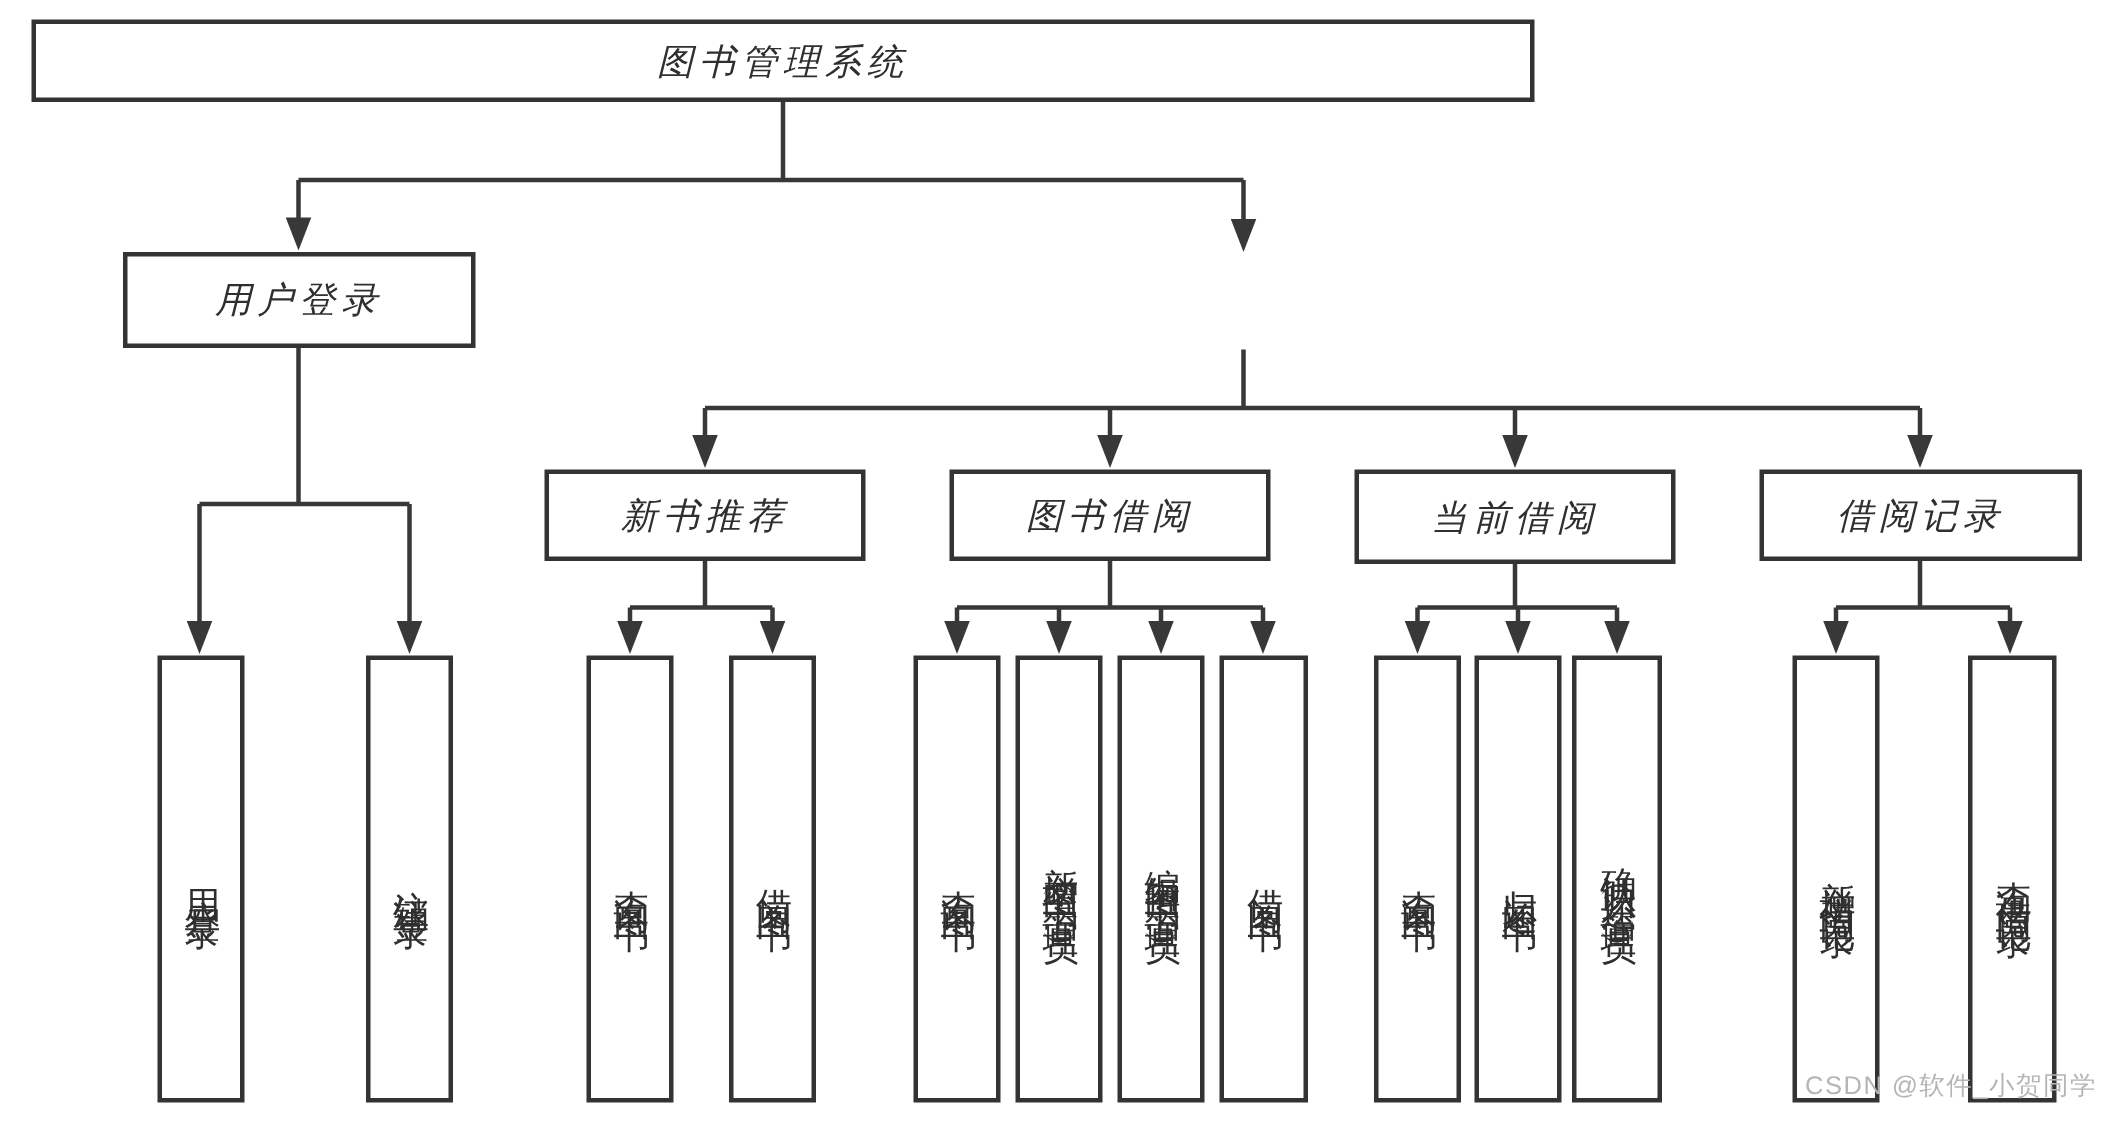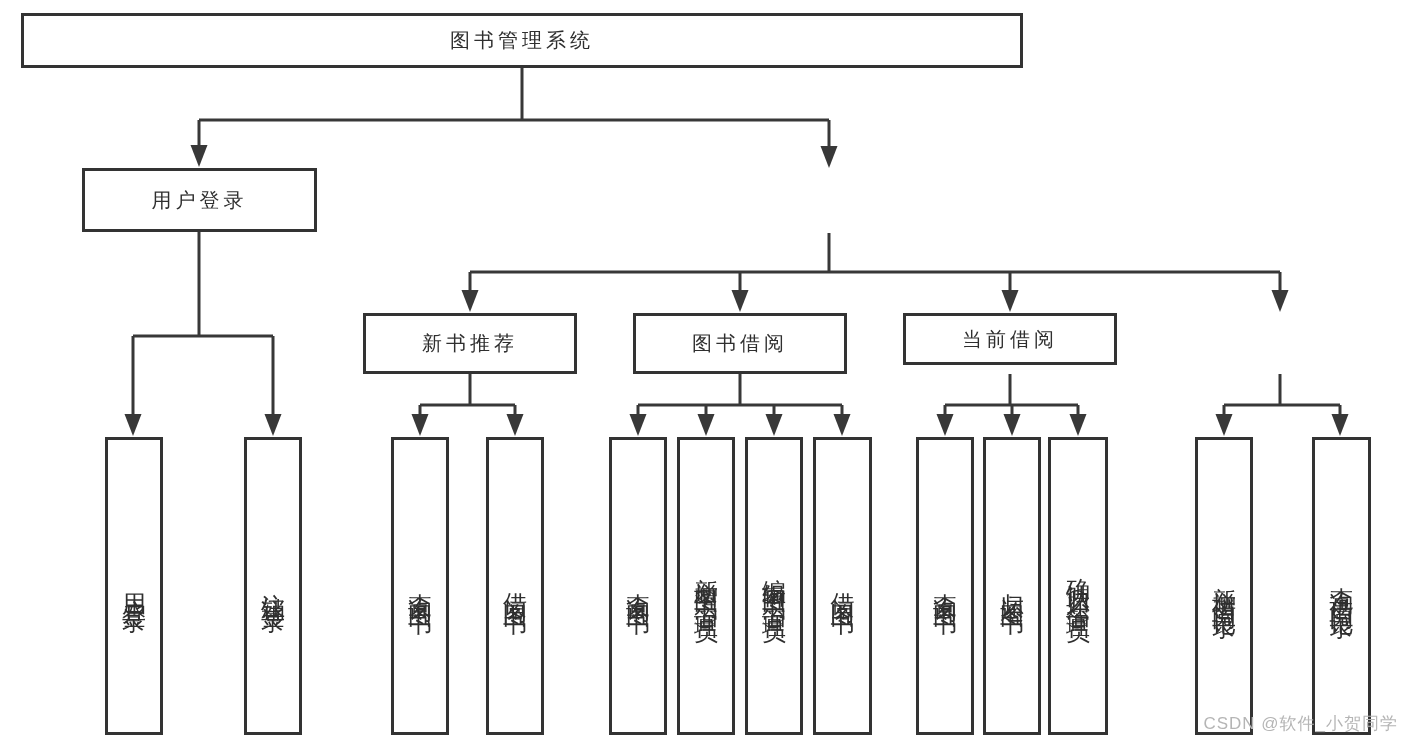--- a/index.html
+++ b/index.html
@@ -26,24 +26,25 @@
     position:absolute;
     box-sizing:border-box;
     border:3px solid var(--box-border);
     background:#fff;
     display:flex;
     align-items:center;
     justify-content:center;
     z-index:2;
   }
   .hlabel{
-    font-size:20px;
+    font-size:24px;
     letter-spacing:4px;
     white-space:nowrap;
     color:var(--text);
+    font-style:italic;
   }
   .vlabel{
     writing-mode:vertical-rl;
     text-orientation:mixed;
     font-size:24px;
     letter-spacing:6px;
     line-height:1;
     white-space:nowrap;
     color:var(--text);
   }
@@ -120,22 +121,25 @@
   <div class="box" style="left:82px;top:168px;width:235px;height:64px">
     <span class="hlabel">用户登录</span>
   </div>
 
   <div class="box" style="left:633px;top:313px;width:214px;height:61px">
     <span class="hlabel">图书借阅</span>
   </div>
   <div class="box" style="left:363px;top:313px;width:214px;height:61px">
     <span class="hlabel">新书推荐</span>
   </div>
-  <div class="box" style="left:903px;top:313px;width:214px;height:52px">
+  <div class="box" style="left:903px;top:313px;width:214px;height:63px">
     <span class="hlabel">当前借阅</span>
+  </div>
+  <div class="box" style="left:1173px;top:313px;width:215px;height:61px">
+    <span class="hlabel">借阅记录</span>
   </div>
 
   <div class="box" style="left:105px;top:437px;width:58px;height:298px">
     <span class="vlabel">用户登录</span>
   </div>
   <div class="box" style="left:244px;top:437px;width:58px;height:298px">
     <span class="vlabel">注销登录</span>
   </div>
 
   <div class="box" style="left:391px;top:437px;width:58px;height:298px">

